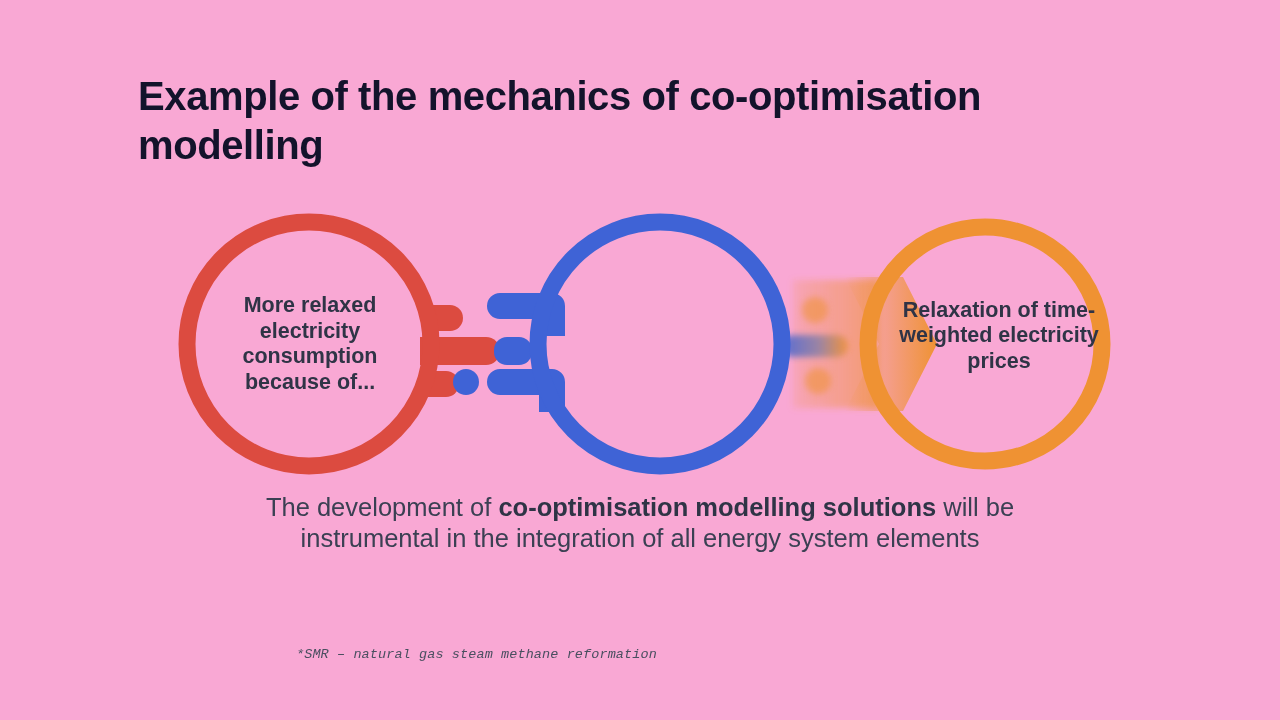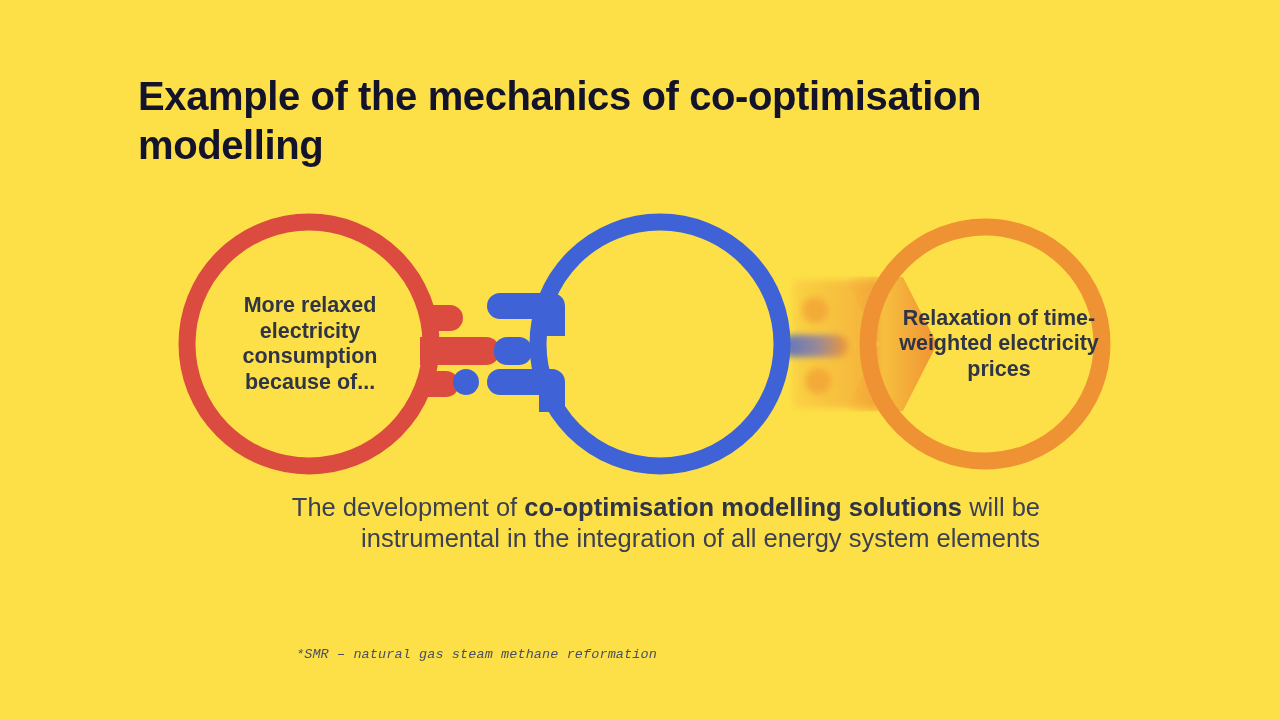--- a/index.html
+++ b/index.html
@@ -11,21 +11,21 @@
     height: 720px;
     background: #ffffff;
     font-family: "Liberation Sans", sans-serif;
     overflow: hidden;
     position: relative;
   }
 
   #slide {
     position: absolute;
     inset: 0;
-    background: #fde047;
+    background: #f9a8d4;
     padding-left: 8px;
   }
 
   
   #title {
     position: absolute;
     left: 138px;
     top: 72px;
     width: 990px;
     font-family: "Liberation Sans", sans-serif;
@@ -75,33 +75,33 @@
     text-align: center;
   }
   #label-blue {
     left: 549px;
     top: 24px;
     width: 222px;
     height: 270px;
   }
   #label-orange {
     left: 893px;
-    top: 24px;
+    top: 16px;
     width: 212px;
     height: 270px;
     text-align: center;
   }
 
   
   #caption {
     position: absolute;
     left: 240px;
     top: 492px;
     width: 800px;
-    text-align: right;
+    text-align: center;
     font-family: "Liberation Sans", sans-serif;
     font-size: 25.5px;
     line-height: 31px;
     color: #3b4053;
   }
   #caption b { font-weight: bold; color: #2f3446; }
 
   
   #footnote {
     position: absolute;

